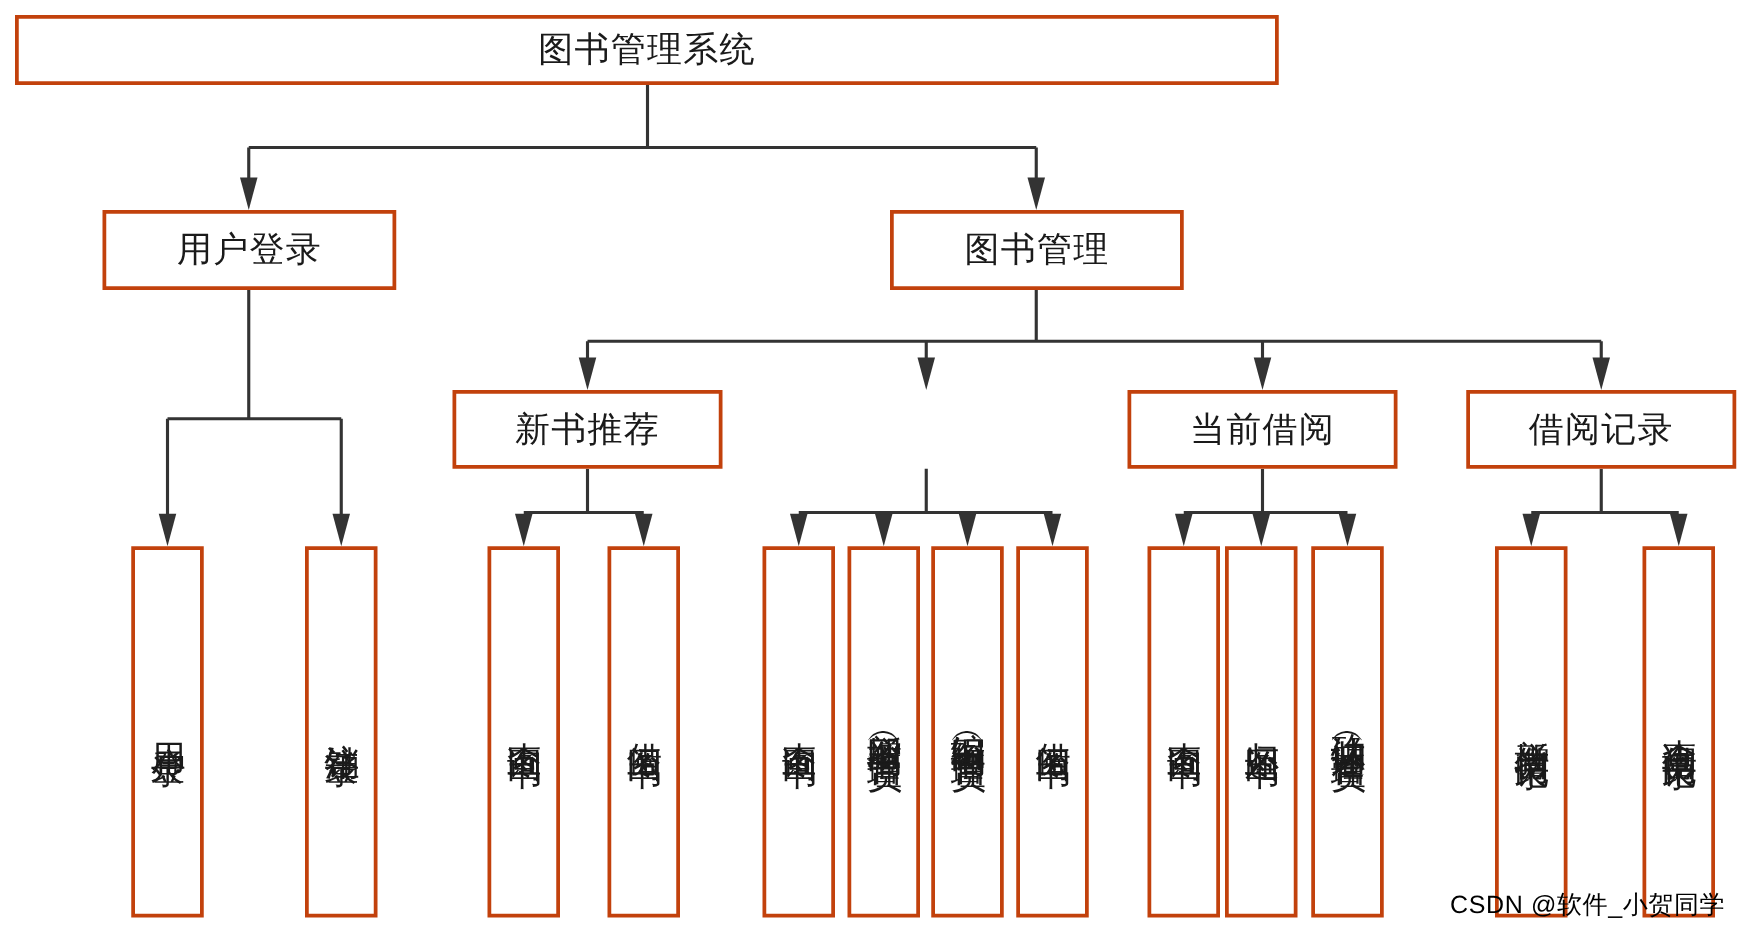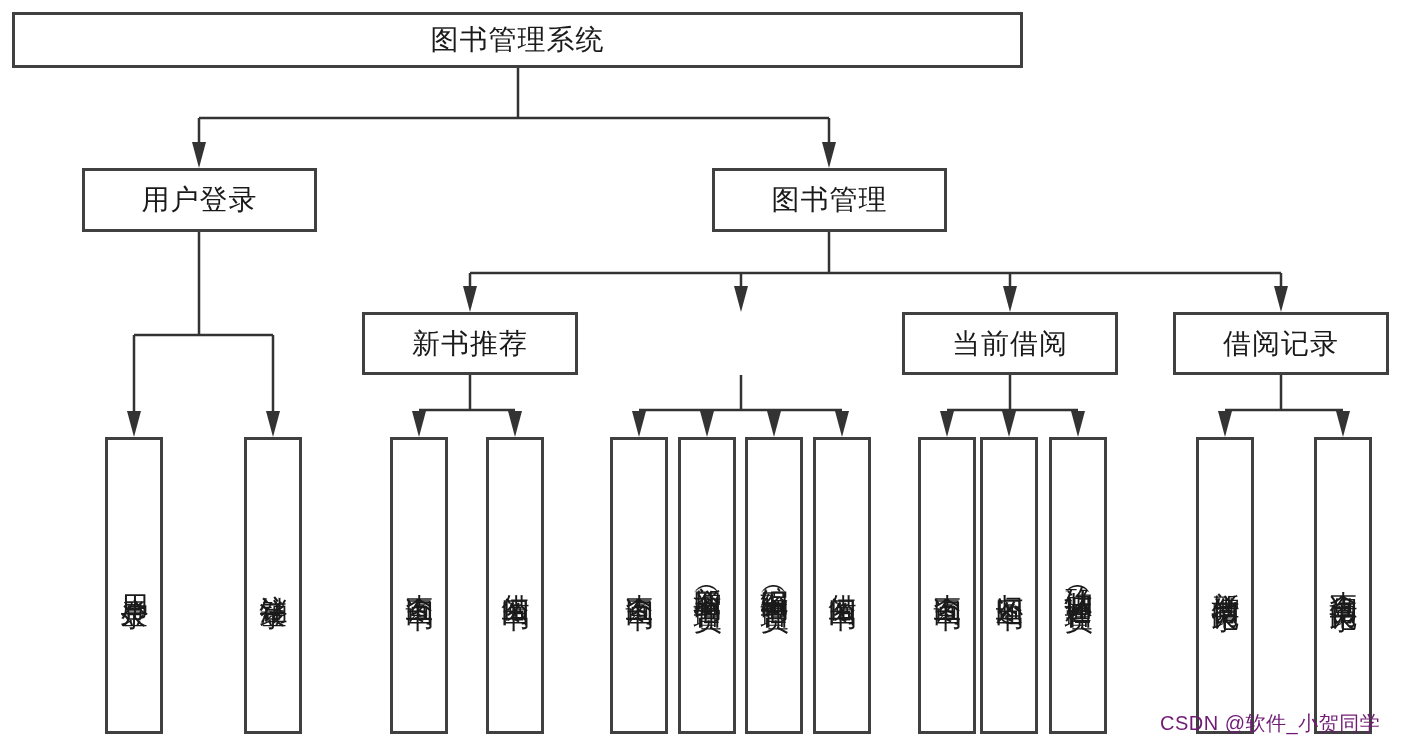--- a/index.html
+++ b/index.html
@@ -13,21 +13,21 @@
   }
   svg.connectors {
     position: absolute;
     left: 0; top: 0;
     width: 1405px; height: 747px;
     z-index: 1;
   }
   .box {
     position: absolute;
     background: #ffffff;
-    border: 3px solid #404040;
+    border: 3px solid #c2410c;
     box-sizing: border-box;
     display: flex;
     align-items: center;
     justify-content: center;
     color: #1a1a1a;
     z-index: 2;
   }
   .box.h span {
     font-size: 28px;
     letter-spacing: 1px;
@@ -40,21 +40,21 @@
     letter-spacing: 3px;
     line-height: 1;
     transform: translateY(-8px);
   }
   .watermark {
     position: absolute;
     left: 1160px;
     top: 710px;
     width: 240px;
     font-size: 20px;
-    color: #701a75;
+    color: #000000;
     white-space: nowrap;
     z-index: 5;
     letter-spacing: 0.5px;
   }
 </style>
 </head>
 <body>
 
 <div class="canvas">
 

